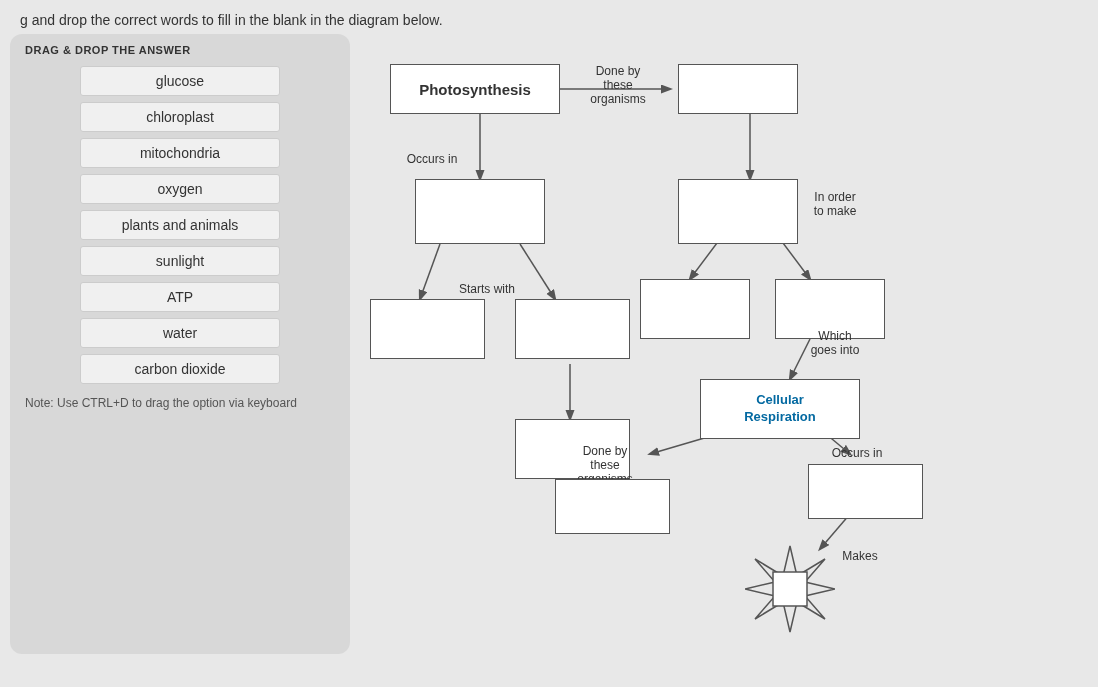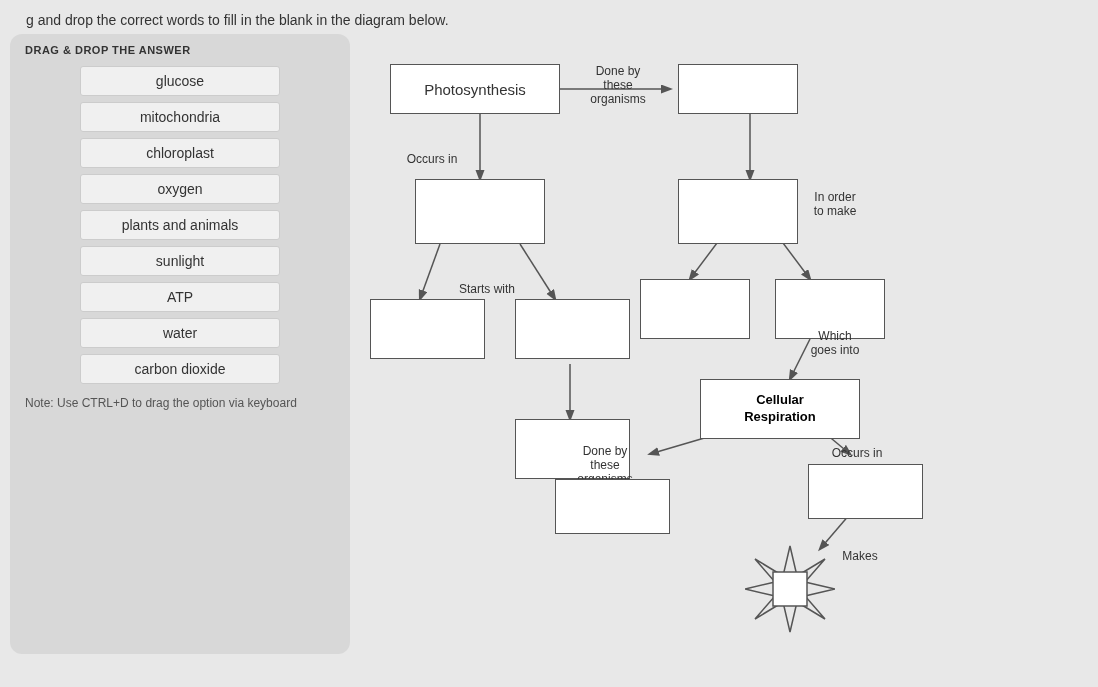--- a/index.html
+++ b/index.html
@@ -8,21 +8,20 @@
       background: #e8e8e8;
       width: 1098px;
       height: 687px;
       overflow: hidden;
       font-size: 14px;
     }
     .top-instruction {
       padding: 12px 4px 6px 20px;
       font-size: 14px;
       color: #333;
-      margin-left: 6px;
     }
     .main-container {
       display: flex;
       padding: 0 10px;
     }
     
     .left-panel {
       width: 340px;
       background: #d8d8d8;
       padding: 10px 15px;
@@ -102,40 +101,40 @@
     }
     .cellular-box {
       position: absolute;
       border: 1.5px solid #555;
       background: #fff;
       display: flex;
       align-items: center;
       justify-content: center;
       font-size: 13px;
       font-weight: bold;
-      color: #000000;
+      color: #0369a1;
       text-align: center;
       line-height: 1.3;
     }
   </style>
 </head>
 <body>
 
 <div class="top-instruction">
   <span>g and drop the correct words to fill in the blank in the diagram below.</span>
 </div>
 
 <div class="main-container">
 
   <div class="left-panel">
     <div class="drag-drop-label">DRAG &amp; DROP THE ANSWER</div>
     <div class="word-options">
       <div class="word-chip">glucose</div>
+      <div class="word-chip">chloroplast</div>
       <div class="word-chip">mitochondria</div>
-      <div class="word-chip">chloroplast</div>
       <div class="word-chip">oxygen</div>
       <div class="word-chip">plants and animals</div>
       <div class="word-chip">sunlight</div>
       <div class="word-chip">ATP</div>
       <div class="word-chip">water</div>
       <div class="word-chip">carbon dioxide</div>
     </div>
     <div class="note-text">Note: Use CTRL+D to drag the option via keyboard</div>
   </div>
 
@@ -166,21 +165,21 @@
 
       <line x1="490" y1="480" x2="460" y2="515" stroke="#555" stroke-width="1.5" marker-end="url(#arrow)"></line>
 
       <defs>
         <marker id="arrow" markerWidth="8" markerHeight="8" refX="6" refY="3" orient="auto">
           <path d="M0,0 L0,6 L8,3 z" fill="#555"></path>
         </marker>
       </defs>
     </svg>
 
-    <div class="filled-box" style="left:30px; top:30px; width:170px; height:50px; font-weight:normal; font-size:15px;">
+    <div class="filled-box" style="left:30px; top:30px; width:170px; height:50px; font-weight:bold; font-size:15px;">
       <span>Photosynthesis</span>
     </div>
 
     <div class="label-text" style="left:32px; top:118px; width:80px;">
       <span>Occurs in</span>
     </div>
 
     <div class="blank-box" style="left:55px; top:145px; width:130px; height:65px;"></div>
 
     <div class="label-text" style="left:82px; top:248px; width:90px;">

